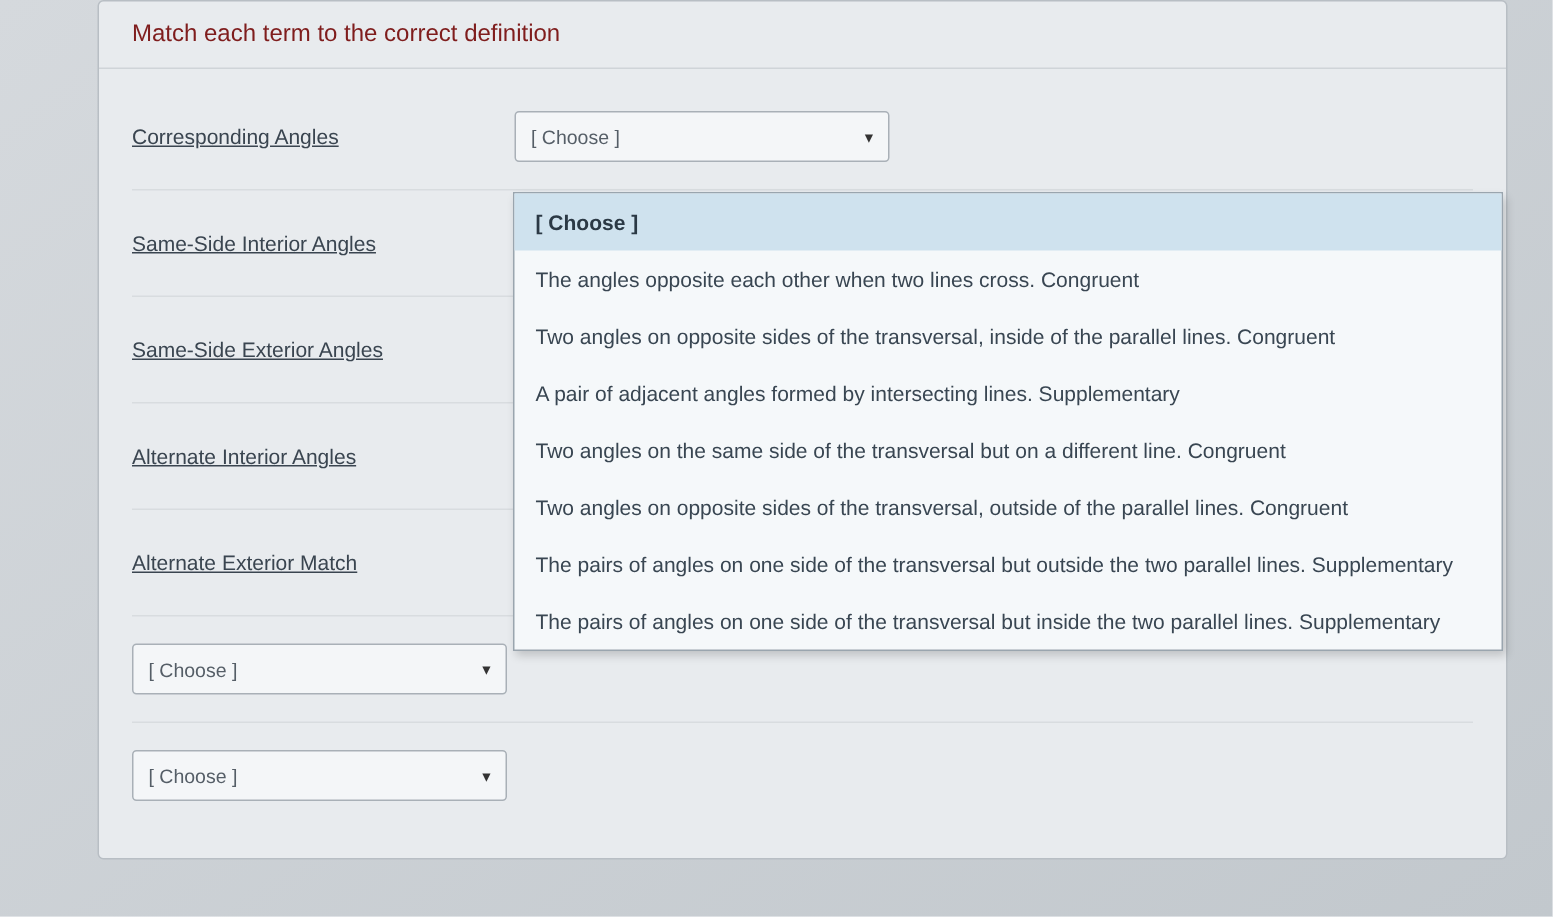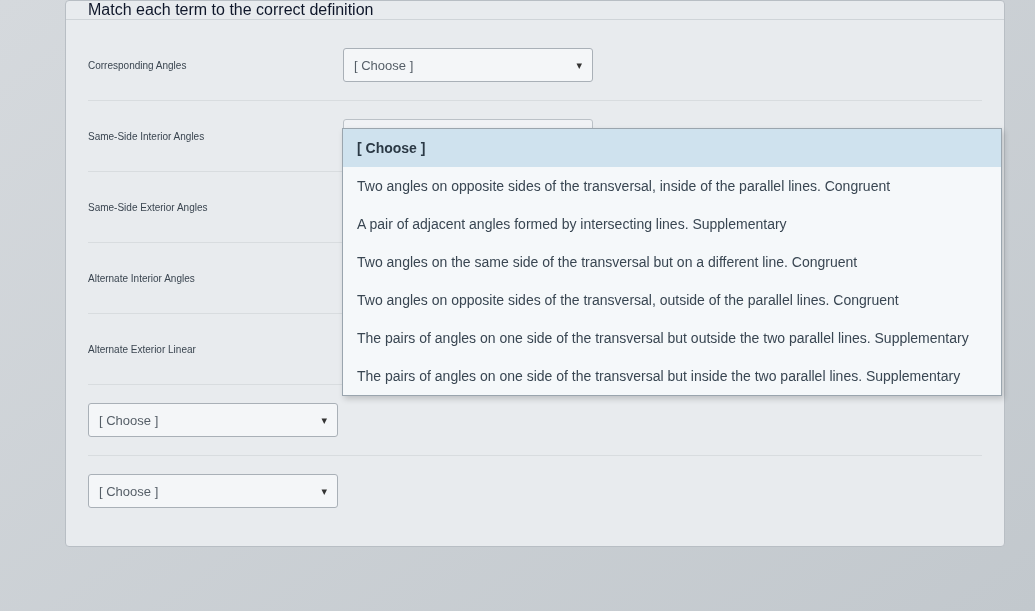--- a/index.html
+++ b/index.html
@@ -18,41 +18,42 @@
     }
     .question-container {
       background: #e8ebee;
       border: 1px solid #b8bec4;
       border-radius: 4px;
       margin: 0 30px 0 65px;
       padding: 0;
       position: relative;
     }
     .question-header {
-      padding: 0 22px;
+      padding: 13px 22px;
       border-bottom: 1px solid #cfd4d8;
       font-size: 16px;
-      color: #0f172a;
+      color: #7f1d1d;
     }
     .match-rows {
       padding: 10px 22px 20px 22px;
     }
     .match-row {
       display: flex;
       align-items: center;
       padding: 18px 0;
       border-bottom: 1px solid #d8dcdf;
     }
     .match-row:last-child {
       border-bottom: none;
     }
     .term-label {
       flex: 0 0 255px;
-      font-size: 10px;
+      font-size: 14px;
       color: #3a4550;
+      text-decoration: underline;
     }
     .select-wrap {
       position: relative;
     }
     .faux-select {
       width: 250px;
       height: 34px;
       background: #f4f6f8;
       border: 1px solid #a9b0b7;
       border-radius: 3px;
@@ -137,21 +138,21 @@
       <div class="term-label">Alternate Interior Angles</div>
       <div class="select-wrap">
         <div class="faux-select hidden-under">
           <span>[ Choose ]</span>
           <span class="caret">▾</span>
         </div>
       </div>
     </div>
 
     <div class="match-row">
-      <div class="term-label">Alternate Exterior Linear</div>
+      <div class="term-label">Alternate Exterior Match</div>
       <div class="select-wrap">
         <div class="faux-select">
           <span>[ Choose ]</span>
           <span class="caret">▾</span>
         </div>
       </div>
     </div>
 
     <div class="match-row">
       <div class="select-wrap">
@@ -169,19 +170,20 @@
           <span class="caret">▾</span>
         </div>
       </div>
     </div>
 
   </div>
 </div>
 
 <div class="dropdown-panel">
   <div class="dropdown-option highlight">[ Choose ]</div>
+  <div class="dropdown-option">The angles opposite each other when two lines cross. Congruent</div>
   <div class="dropdown-option">Two angles on opposite sides of the transversal, inside of the parallel lines. Congruent</div>
   <div class="dropdown-option">A pair of adjacent angles formed by intersecting lines. Supplementary</div>
   <div class="dropdown-option">Two angles on the same side of the transversal but on a different line. Congruent</div>
   <div class="dropdown-option">Two angles on opposite sides of the transversal, outside of the parallel lines. Congruent</div>
   <div class="dropdown-option">The pairs of angles on one side of the transversal but outside the two parallel lines. Supplementary</div>
   <div class="dropdown-option">The pairs of angles on one side of the transversal but inside the two parallel lines. Supplementary</div>
 </div>
 
 </body></html>

